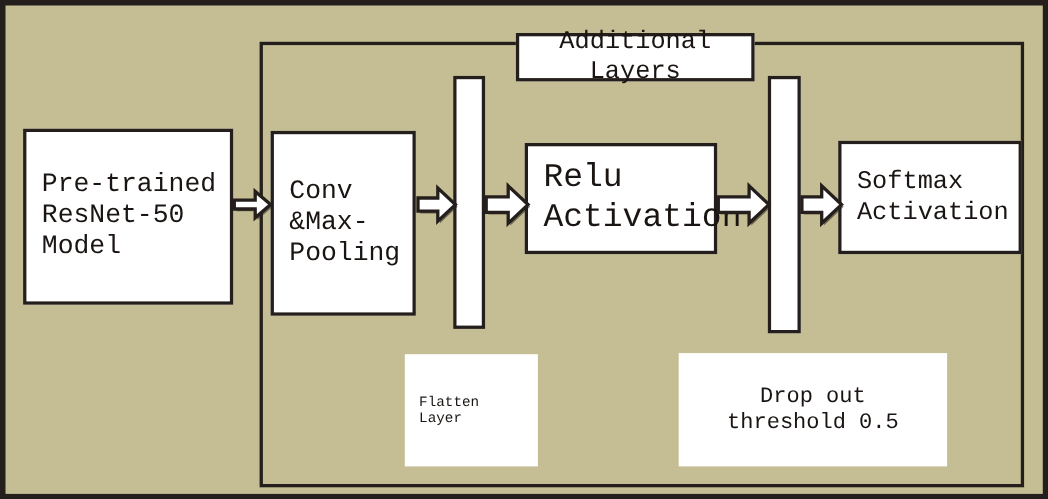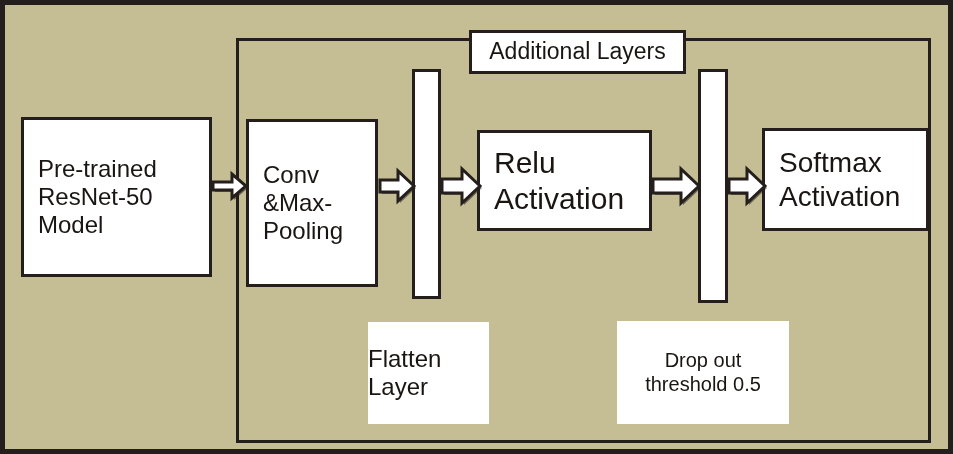--- a/index.html
+++ b/index.html
@@ -7,21 +7,21 @@
     padding: 0;
     background: #ffffff;
   }
   #canvas {
     position: relative;
     width: 953px;
     height: 454px;
     background: #c5bd93;
     box-sizing: border-box;
     border: 5px solid #241f1c;
-    font-family: Liberation Sans, sans-serif;
+    font-family: Liberation Mono, monospace;
     overflow: hidden;
   }
   
   .node {
     position: absolute;
     box-sizing: border-box;
     background: #ffffff;
     color: #1a1512;
     display: flex;
     flex-direction: column;
@@ -95,37 +95,38 @@
     top: 64px;
     width: 30px;
     height: 234px;
     z-index: 5;
   }
   #box-softmax {
     left: 757px;
     top: 123px;
     width: 167px;
     height: 103px;
-    font-size: 28px;
+    font-size: 23px;
     z-index: 5;
   }
 
   
   #cap-flatten {
     left: 363px;
     top: 317px;
     width: 121px;
     height: 102px;
-    font-size: 24px;
+    font-size: 13px;
+    padding-left: 13px;
     z-index: 5;
   }
   #cap-dropout {
     left: 612px;
     top: 316px;
-    width: 172px;
+    width: 244px;
     height: 103px;
     font-size: 20px;
     z-index: 5;
   }
 
   
   .arrow {
     position: absolute;
     z-index: 7;
     pointer-events: none;

